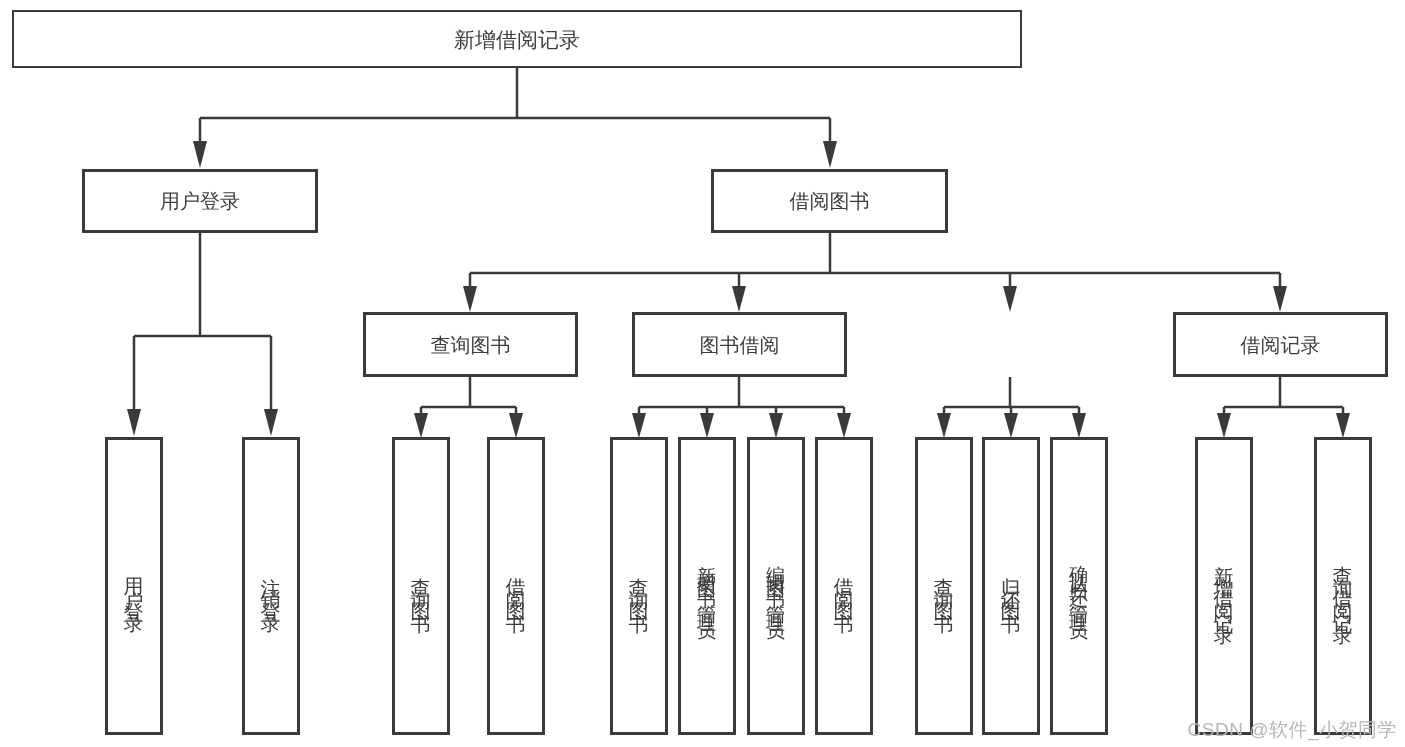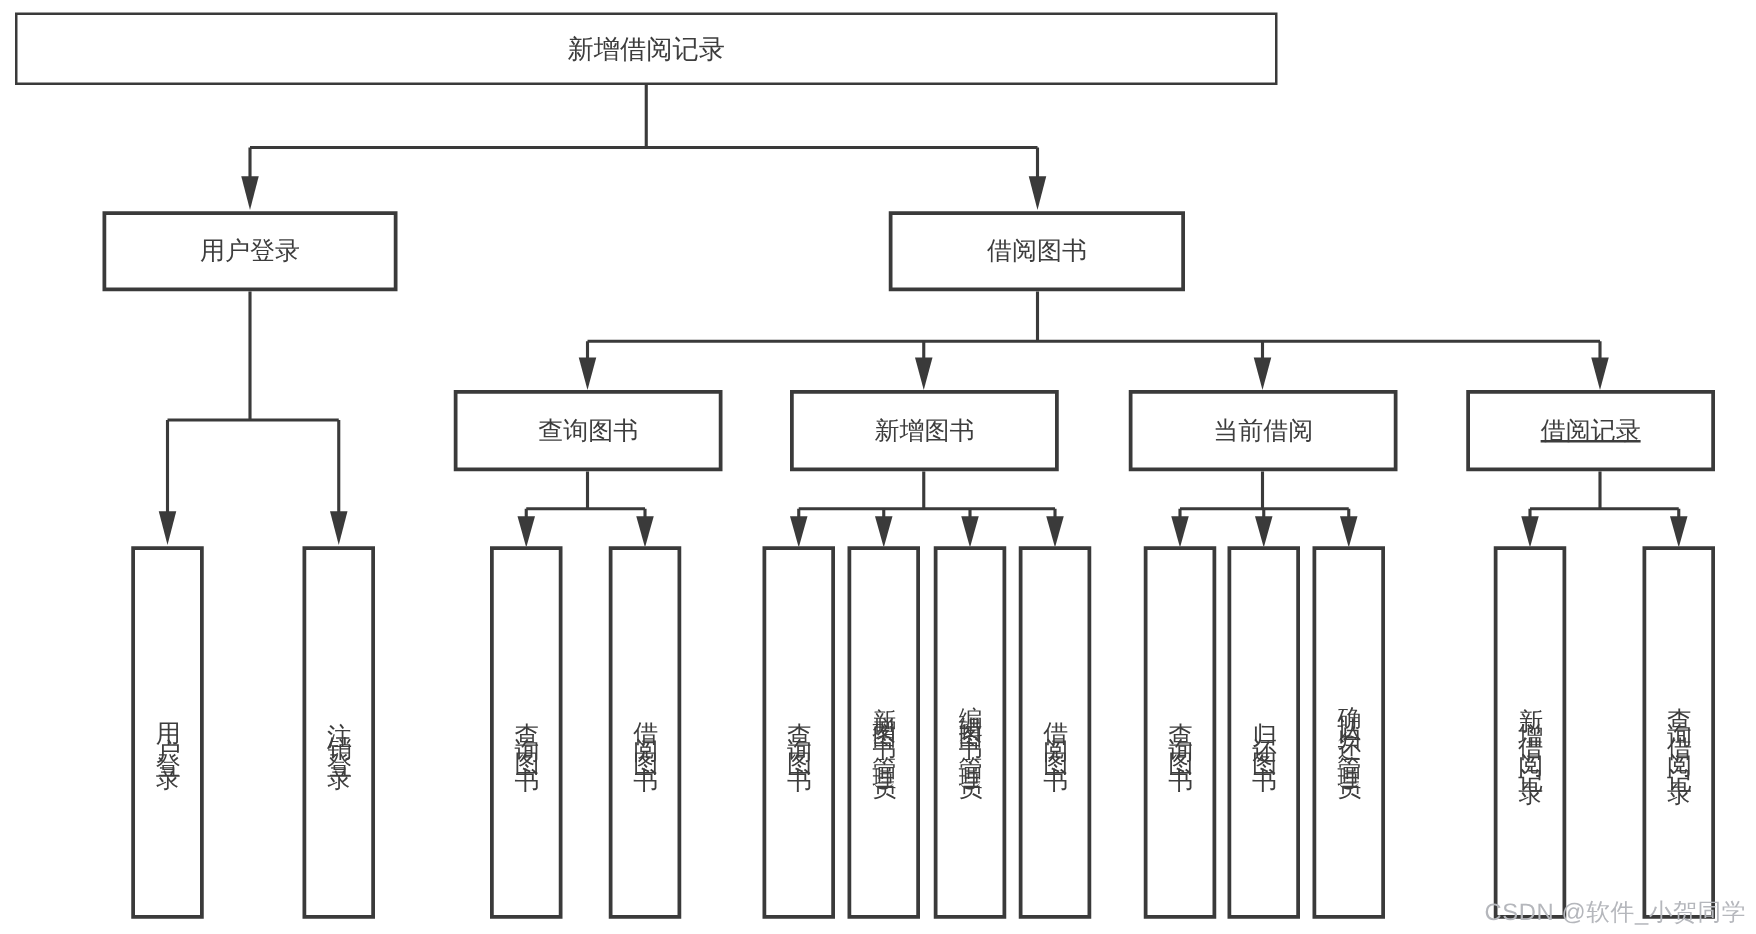--- a/index.html
+++ b/index.html
@@ -151,26 +151,23 @@
     <span>用户登录</span>
   </div>
   <div class="node" style="left:711px; top:169px; width:237px; height:64px;">
     <span>借阅图书</span>
   </div>
 
   <div class="node" style="left:363px; top:312px; width:215px; height:65px;">
     <span>查询图书</span>
   </div>
   <div class="node" style="left:632px; top:312px; width:215px; height:65px;">
-    <span>新增图书</span>
-  </div>
-  <div class="node" style="left:903px; top:312px; width:215px; height:65px;">
-    <span>当前借阅</span>
-  </div>
-  <div class="node" style="left:1173px; top:312px; width:199px; height:65px;text-decoration:underline;">
+    <span>图书借阅</span>
+  </div>
+  <div class="node" style="left:1173px; top:312px; width:215px; height:65px;">
     <span>借阅记录</span>
   </div>
 
   <div class="node vert" style="left:105px; top:437px; width:58px; height:298px;">
     <span>用户登录</span>
   </div>
   <div class="node vert" style="left:242px; top:437px; width:58px; height:298px;">
     <span>注销登录</span>
   </div>
 

